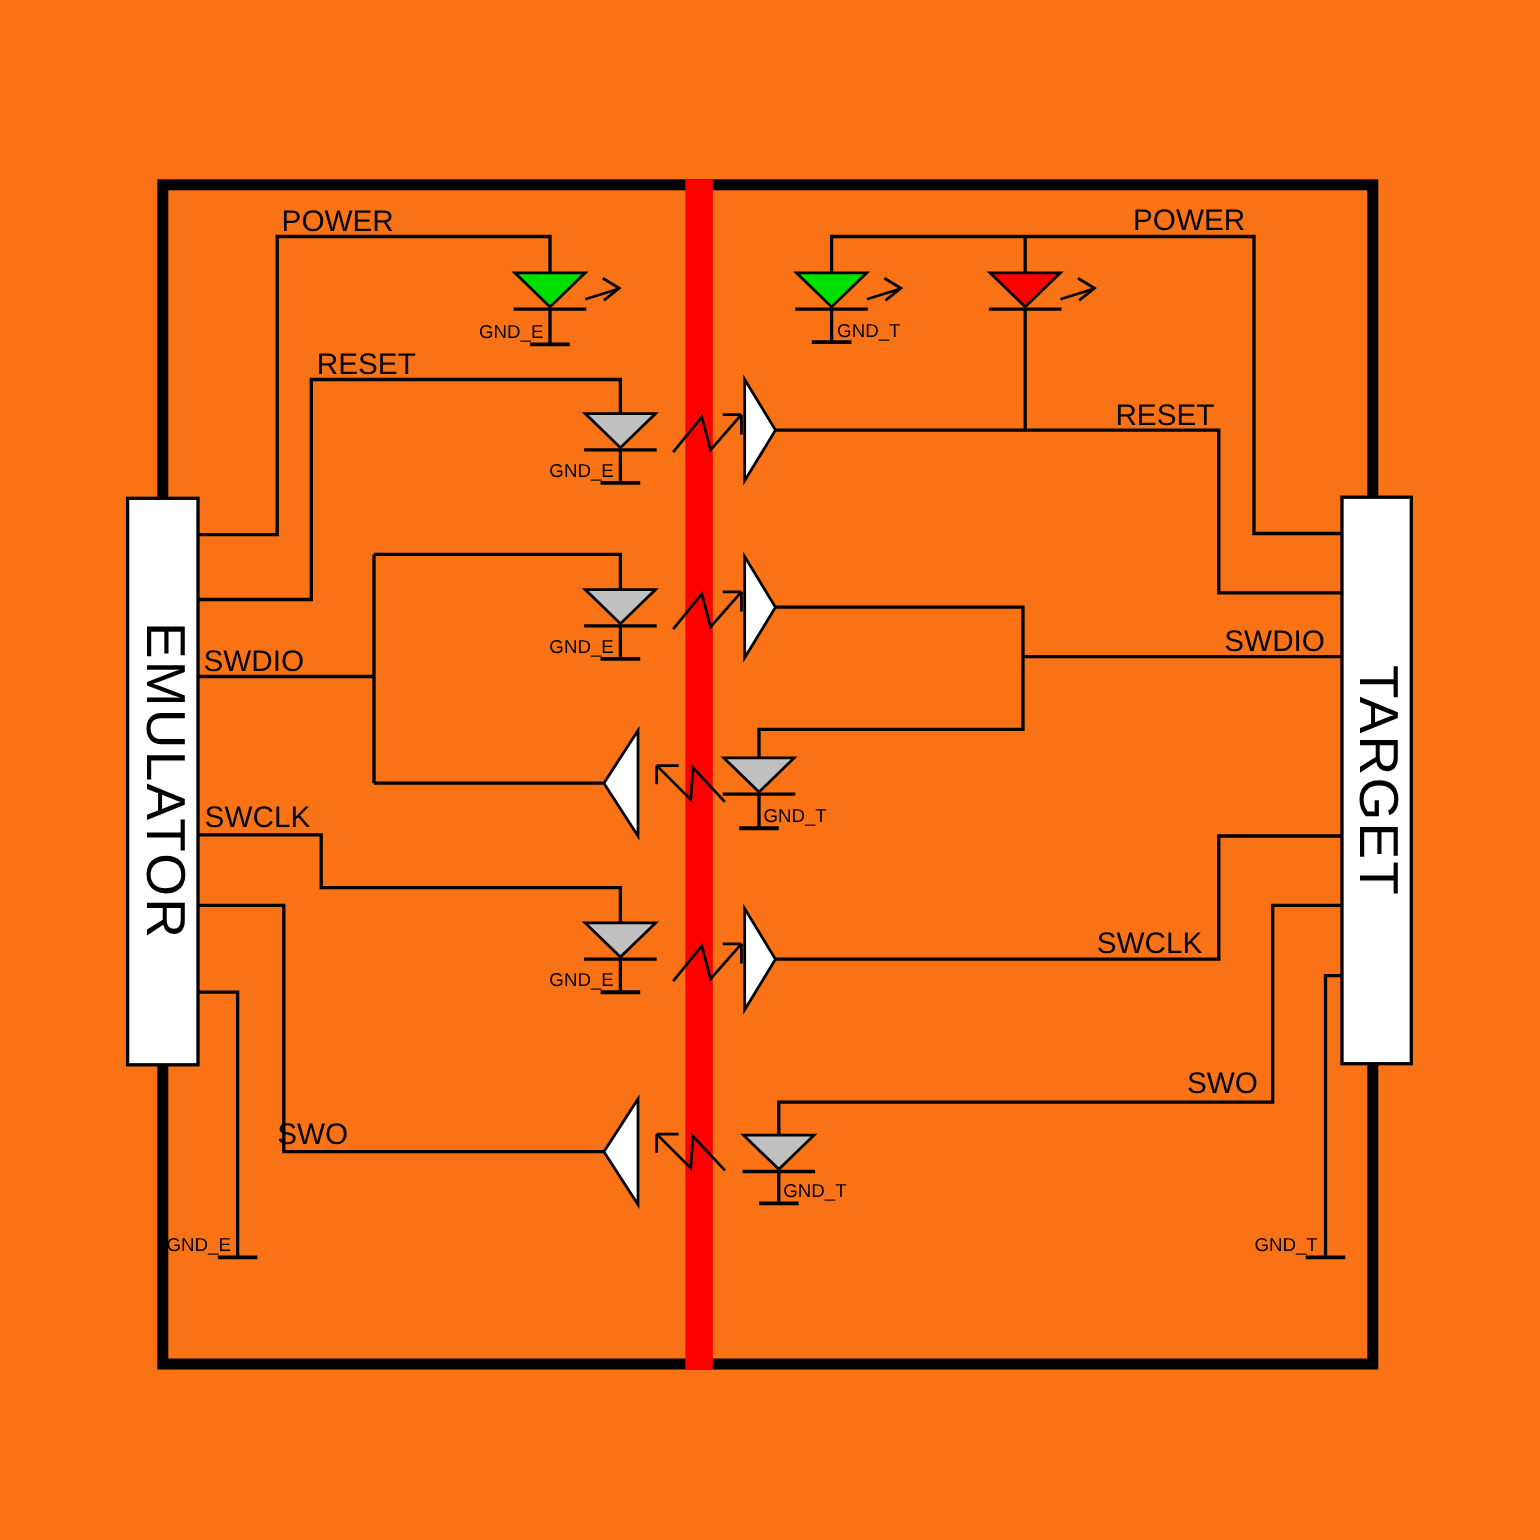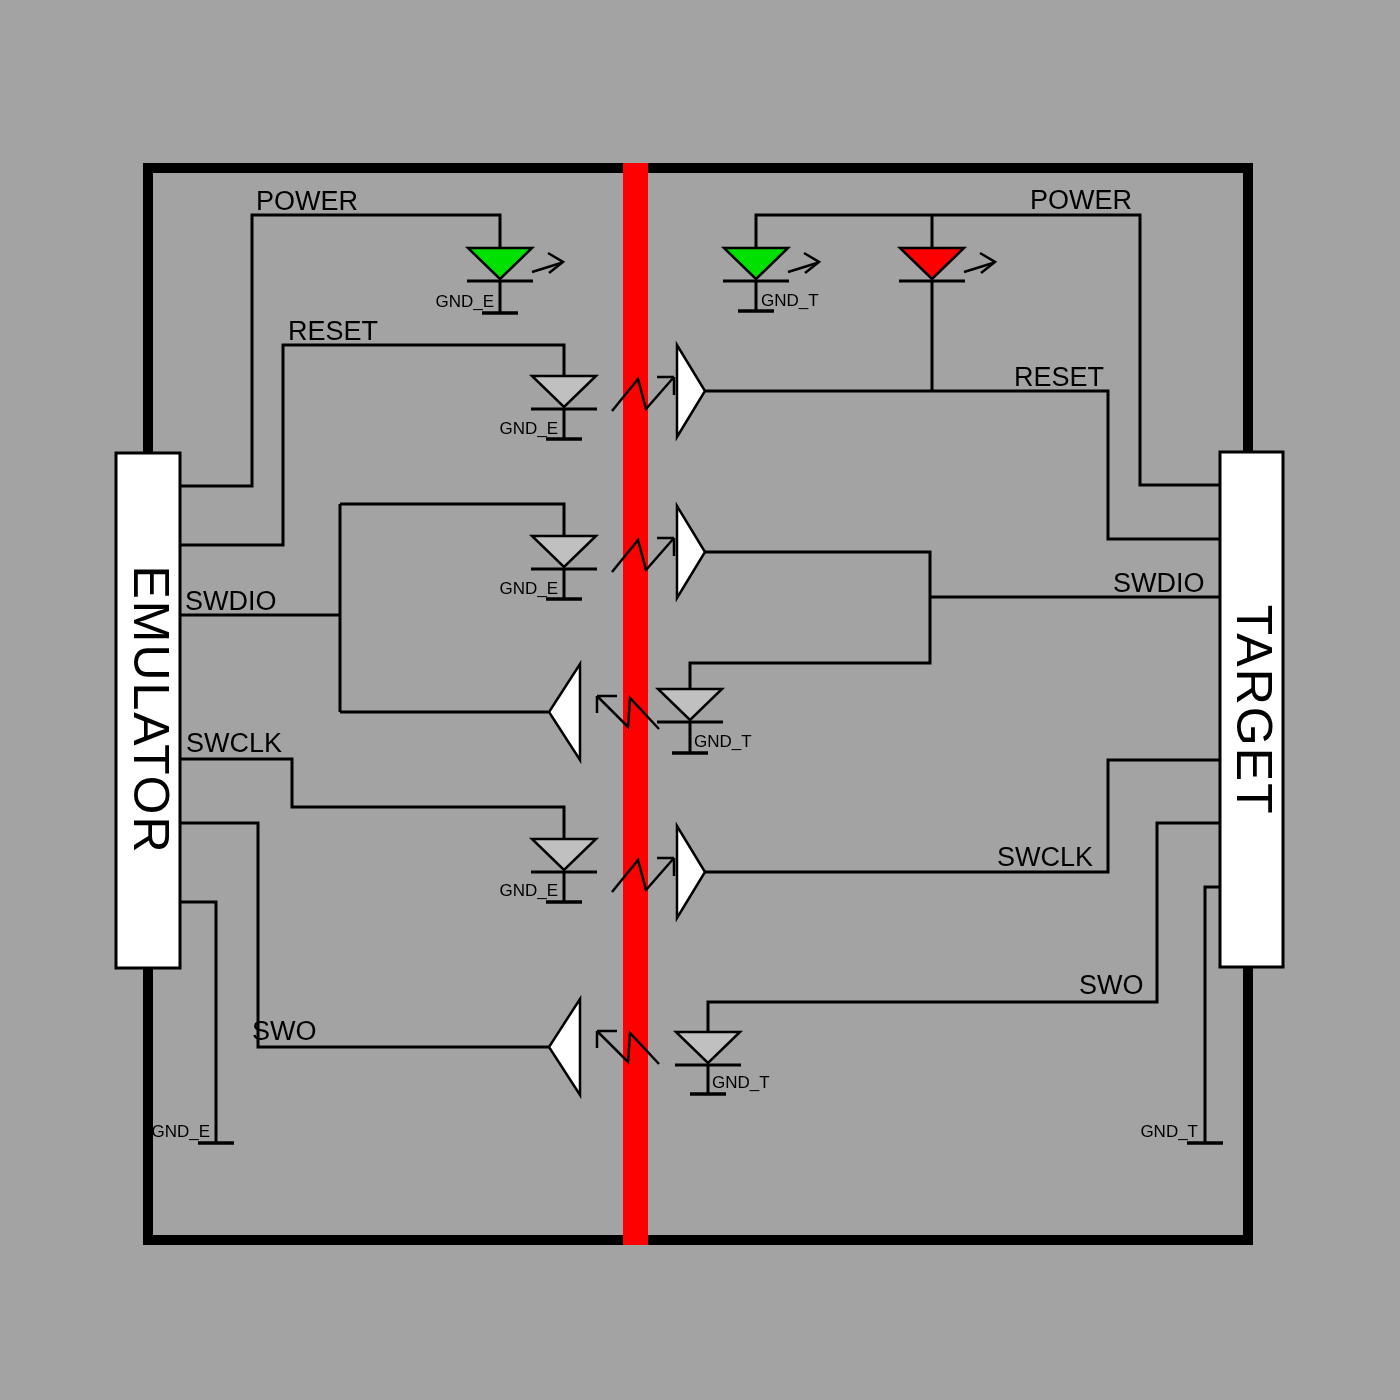--- a/index.html
+++ b/index.html
@@ -1,16 +1,16 @@
 <!DOCTYPE html>
 <html><head>
 <meta charset="utf-8">
 <style>
   html, body { margin: 0; padding: 0; background: #ffffff; }
-  .stage { width: 1400px; height: 1400px; position: relative; background: #a3a3a3; }
+  .stage { width: 1400px; height: 1400px; position: relative; background: #f97316; }
   svg text { font-family: "Liberation Sans", sans-serif; fill: #000000; }
   .sig   { font-size: 27px; }
   .gnd   { font-size: 17px; }
   .title { font-size: 50px; letter-spacing: 2px; }
   .wire  { stroke: #000000; stroke-width: 3; fill: none; }
 </style>
 </head>
 <body>
 
 <div class="stage">

